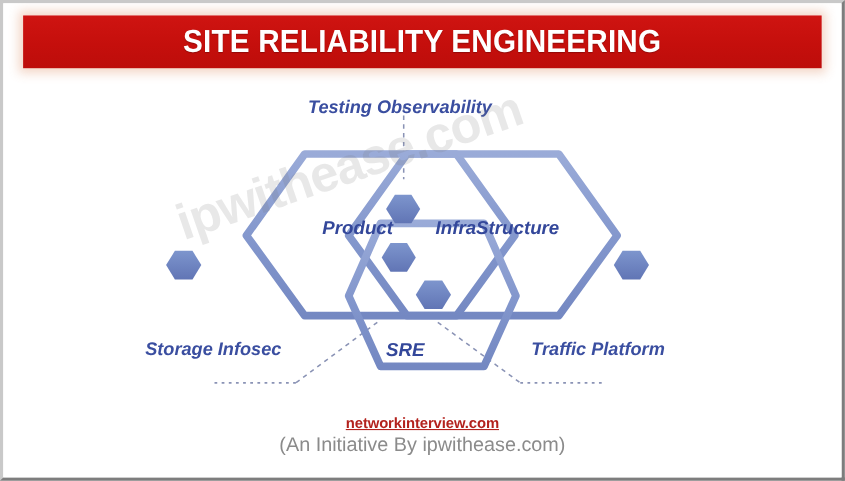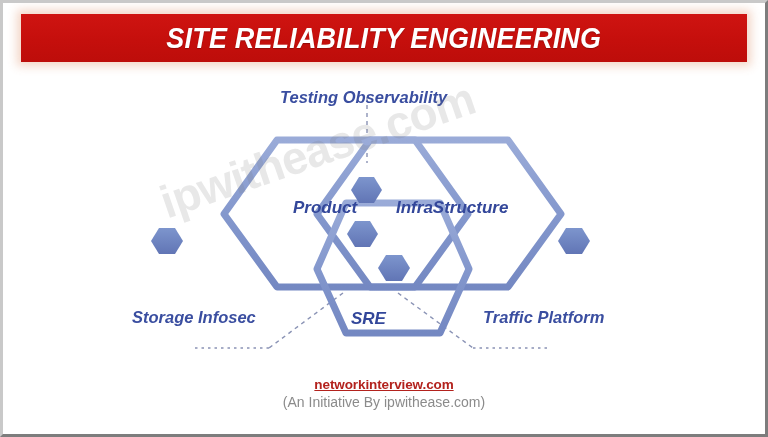--- a/index.html
+++ b/index.html
@@ -23,21 +23,21 @@
     background:#ffffff;
     overflow:hidden;
   }
 
   
   #banner{
     position:absolute;left:18px;top:11px;width:726px;height:48px;
     background:#cc1010;
     background:linear-gradient(180deg,#cf1411 0%,#c50f0c 55%,#bd0d0a 100%);
     box-shadow:0 0 9px 4px rgba(214,120,70,.30);
-    display:flex;align-items:center;justify-content:center;font-style:italic;
+    display:flex;align-items:center;justify-content:center;
   }
   #banner-title{
     color:#ffffff;
     font-size:29px;
     font-weight:bold;
     letter-spacing:.2px;
     transform:scaleX(.93);
     white-space:nowrap;
     text-shadow:0 1px 1px rgba(0,0,0,.25);
   }
@@ -77,21 +77,21 @@
   }
   #footer-main{
     color:#b3221d;
     font-size:13.5px;
     font-weight:bold;
     letter-spacing:-.1px;
     text-decoration:underline;
   }
   #footer-sub{
     color:#8b8b8b;
-    font-size:14px;
+    font-size:18px;
     margin-top:2px;
   }
 </style>
 </head>
 <body>
 
 <div id="page">
   <div id="inner">
 
     <div id="banner">

